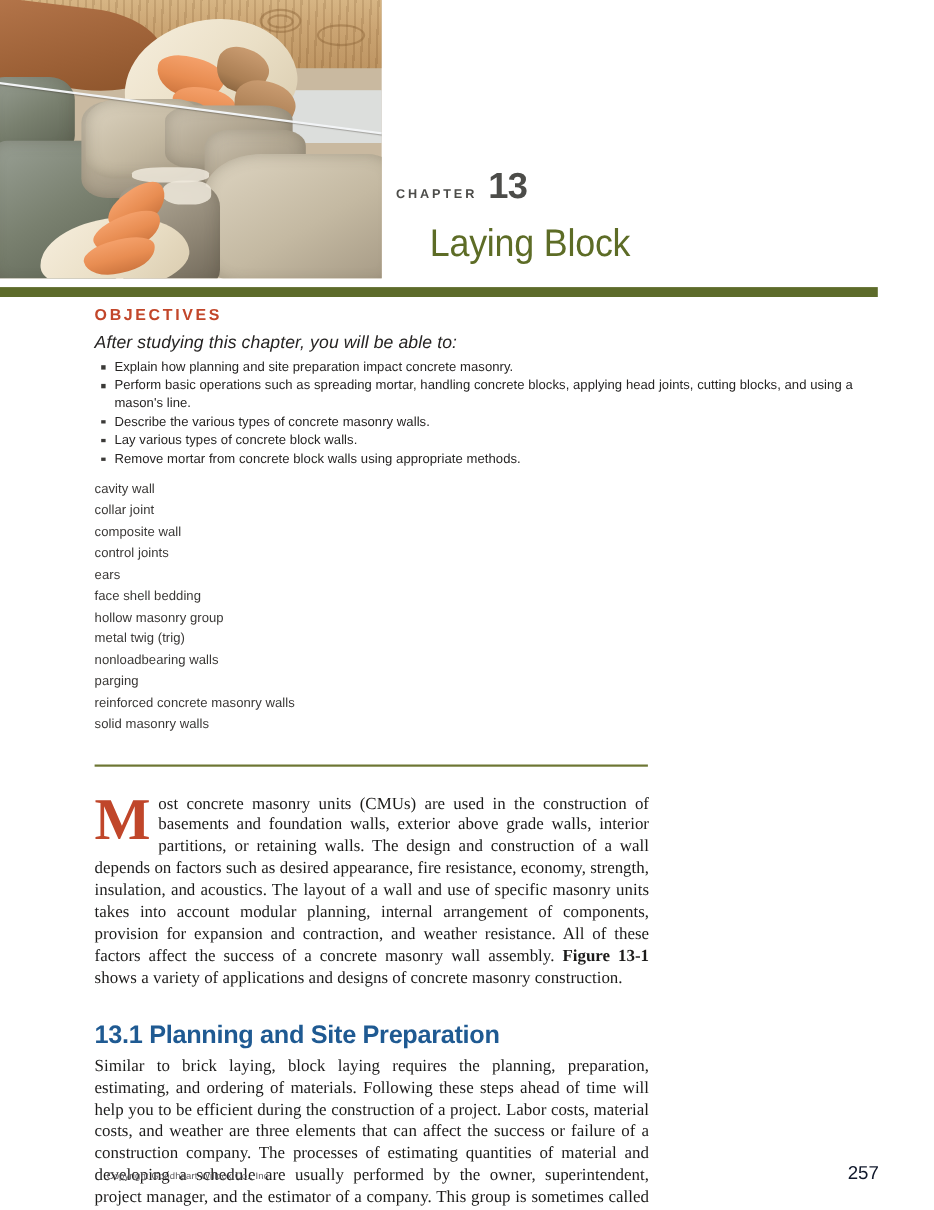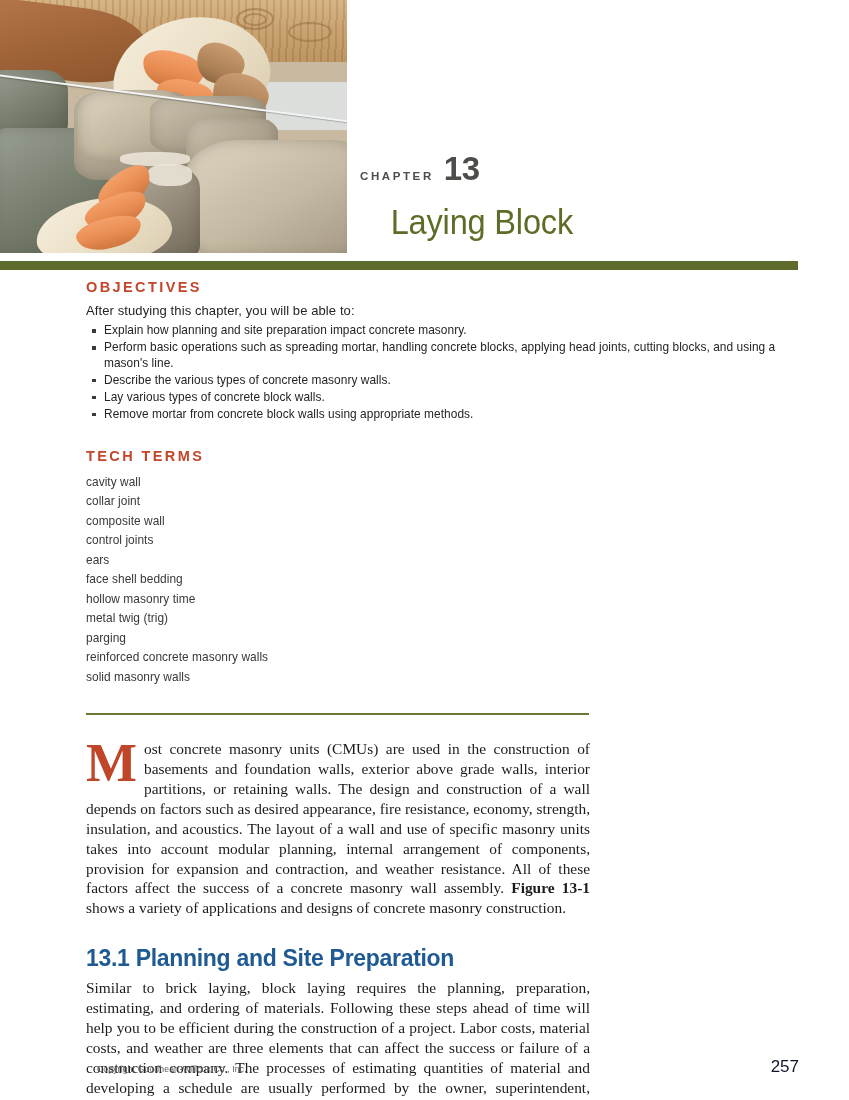--- a/index.html
+++ b/index.html
@@ -153,21 +153,22 @@
   }
 
   .section-label {
     color: #c2462a;
     font-size: 14.5px;
     font-weight: 700;
     letter-spacing: 2.4px;
   }
 
   .objectives-intro {
-    font-size: 13px;
+    font-size: 16px;
+    font-style: italic;
     color: #262423;
     margin-top: 8px;
     letter-spacing: .1px;
   }
 
   ul.objective-list {
     list-style: none;
     margin: 5px 0 0 0;
     padding: 0;
   }
@@ -329,35 +330,35 @@
   <div class="section-label">OBJECTIVES</div>
   <div class="objectives-intro">After studying this chapter, you will be able to:</div>
   <ul class="objective-list">
     <li>Explain how planning and site preparation impact concrete masonry.</li>
     <li>Perform basic operations such as spreading mortar, handling concrete blocks, applying head joints, cutting blocks, and using a mason's line.</li>
     <li>Describe the various types of concrete masonry walls.</li>
     <li>Lay various types of concrete block walls.</li>
     <li>Remove mortar from concrete block walls using appropriate methods.</li>
   </ul>
 
-  <div class="section-label techterms-label">TECH TERMS</div>
   <div class="techterms-cols">
     <div class="tt-col">
       <div class="tt-term">cavity wall</div>
       <div class="tt-term">collar joint</div>
       <div class="tt-term">composite wall</div>
       <div class="tt-term">control joints</div>
     </div>
     <div class="tt-col">
       <div class="tt-term">ears</div>
       <div class="tt-term">face shell bedding</div>
-      <div class="tt-term">hollow masonry time</div>
+      <div class="tt-term">hollow masonry group</div>
       <div class="tt-term">metal twig (trig)</div>
     </div>
     <div class="tt-col">
+      <div class="tt-term">nonloadbearing walls</div>
       <div class="tt-term">parging</div>
       <div class="tt-term">reinforced concrete masonry walls</div>
       <div class="tt-term">solid masonry walls</div>
     </div>
   </div>
 
   <div class="thin-rule"></div>
 
   <div class="body-col">
     <p class="body-text"><span class="dropcap">M</span><span>ost concrete masonry units (CMUs) are used in the construction of basements and foundation walls, exterior above grade walls, interior partitions, or retaining walls. The design and construction of a wall depends on factors such as desired appearance, fire resistance, economy, strength, insulation, and acoustics. The layout of a wall and use of specific masonry units takes into account modular planning, internal arrangement of components, provision for expansion and contraction, and weather resistance. All of these factors affect the success of a concrete masonry wall assembly. </span><b>Figure 13-1</b><span> shows a variety of applications and designs of concrete masonry construction.</span></p>

